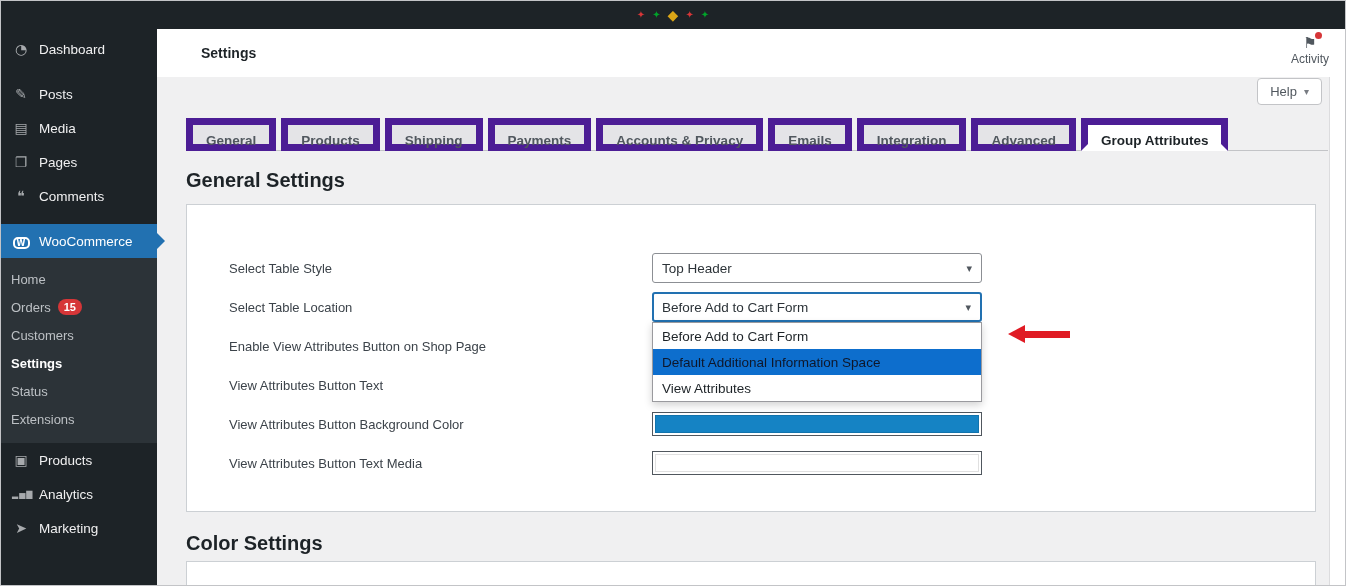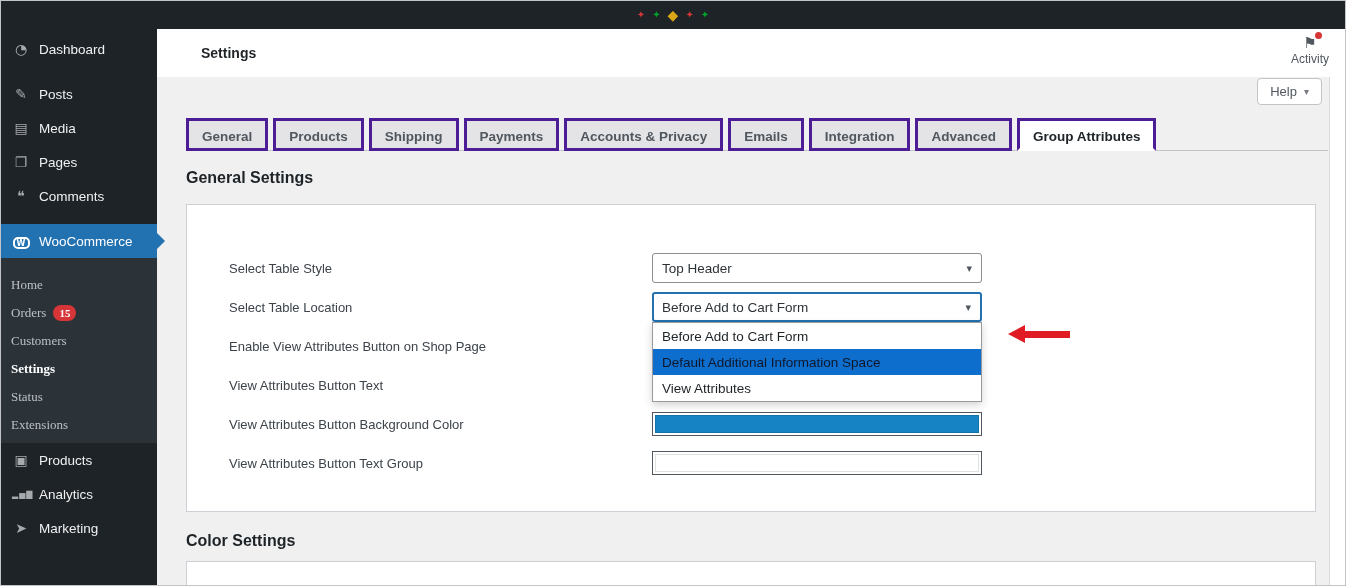--- a/index.html
+++ b/index.html
@@ -20,42 +20,42 @@
   .mi-icon.bars { font-size:8px; letter-spacing:1px; }
   .menu-sep { height:11px; }
   .menu-item.active { background:#2271b1; color:#fff; }
   .menu-item.active .mi-icon { color:#fff; }
   .menu-item.active::after { content:""; position:absolute; right:-8px; top:50%; margin-top:-8px;
     border-top:8px solid transparent; border-bottom:8px solid transparent; border-left:8px solid #2271b1; }
   .woo-glyph { display:inline-flex; align-items:center; justify-content:center; width:17px; height:12px;
     border:2px solid #dfe3e6; border-radius:5px; font-size:8px; font-weight:bold; color:#dfe3e6; }
   .menu-item.active .woo-glyph { border-color:#fff; color:#fff; }
   .submenu { background:#2c3338; padding:7px 0 10px; }
-  .submenu-item { height:28px; display:flex; align-items:flex-end; padding:0 10px; color:#bcc0c4; font-size:13px; cursor:pointer;font-family:Liberation Serif, serif; }
+  .submenu-item { height:28px; display:flex; align-items:center; padding:0 10px; color:#bcc0c4; font-size:13px; cursor:pointer; }
   .submenu-item.current { color:#fff; font-weight:bold; }
   .badge { margin-left:7px; background:#d63638; color:#fff; border-radius:9px; font-size:11px; line-height:16px; padding:0 6px; font-weight:600; }
 
   
   .page-header { position:absolute; left:156px; top:28px; right:0; height:48px; background:#fff; z-index:2; }
   .page-title { position:absolute; left:44px; top:0; line-height:48px; font-size:14px; font-weight:600; color:#1d2327; }
   .activity { position:absolute; right:16px; top:5px; text-align:center; cursor:pointer; }
   .flag-wrap { position:relative; display:inline-block; font-size:15px; color:#50575e; font-family:"DejaVu Sans", sans-serif; }
   .flag-dot { position:absolute; top:-2px; right:-5px; width:7px; height:7px; border-radius:50%; background:#d63638; }
   .activity-label { font-size:12px; color:#50575e; }
   .help-btn { position:absolute; right:23px; top:77px; background:#fff; border:1px solid #c3c4c7; border-radius:4px;
     padding:5px 12px; font-size:13px; color:#50575e; cursor:pointer; z-index:3; display:flex; gap:7px; align-items:center; }
   .help-chevron { font-size:10px; color:#787c82; font-family:"DejaVu Sans", sans-serif; }
 
   
   .content { position:absolute; left:156px; top:76px; right:0; bottom:0; }
   .tabs { position:absolute; left:29px; top:41px; right:17px; height:33px; border-bottom:1px solid #c3c4c7; display:flex; gap:5px; }
-  .tab { height:33px; line-height:31px; padding:0 13px; background:#e4e4e7; border:3px solid #4c1d95; margin-bottom:-1px;
+  .tab { height:33px; line-height:31px; padding:0 13px; background:#e4e4e7; border:7px solid #4c1d95; margin-bottom:-1px;
     font-size:13.5px; font-weight:600; color:#50575e; cursor:pointer; white-space:nowrap; }
   .tab.active { background:#fff; border-bottom-color:#fff; color:#1d2327;text-align:center; }
-  .section-heading { position:absolute; left:29px; font-size:16px; font-weight:bold; color:#1d2327; }
+  .section-heading { position:absolute; left:29px; font-size:20px; font-weight:bold; color:#1d2327; }
   .heading-general { top:92px; }
   .heading-color { top:455px; }
   .panel { position:absolute; left:29px; width:1130px; background:#fff; border:1px solid #ccd0d4; }
   .panel-general { top:127px; height:308px; padding:48px 0 0 42px; }
   .panel-color { top:484px; height:120px; }
 
   .form-row { display:flex; align-items:center; height:30px; margin-bottom:9px; }
   .form-label { width:423px; font-size:13px; color:#3c434a; }
   .select { position:relative; width:330px; height:30px; background:#fff; border:1px solid #8c8f94; border-radius:3px;
     font-size:13.5px; color:#2c3338; display:flex; align-items:center; padding:0 26px 0 9px; cursor:pointer; }
@@ -213,21 +213,21 @@
       </div>
 
       <div class="form-row">
         <div class="form-label">View Attributes Button Background Color</div>
         <div class="color-field">
           <div class="color-fill" style="background: rgb(21, 131, 196);"></div>
         </div>
       </div>
 
       <div class="form-row">
-        <div class="form-label">View Attributes Button Text Group</div>
+        <div class="form-label">View Attributes Button Text Media</div>
         <div class="color-field">
           <div class="color-fill" style="background: rgb(255, 255, 255);"></div>
         </div>
       </div>
 
       <div class="dropdown">
         <div class="dropdown-option">Before Add to Cart Form</div>
         <div class="dropdown-option highlighted" style="background: rgb(13, 110, 205);">Default Additional Information Space</div>
         <div class="dropdown-option">View Attributes</div>
       </div>

